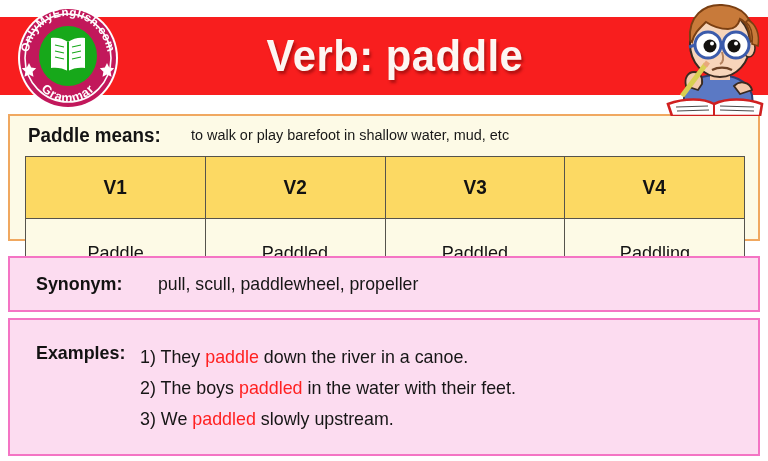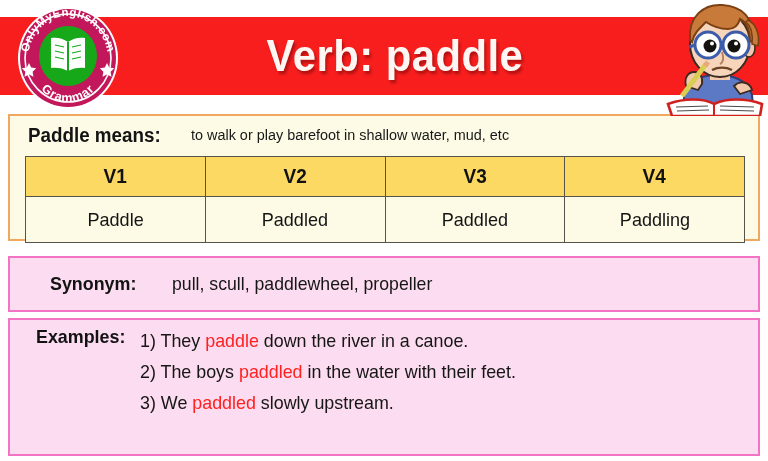--- a/index.html
+++ b/index.html
@@ -71,21 +71,21 @@
     white-space:nowrap;
   }
   .vtable{
     position:absolute;left:15px;top:40px;width:720px;
     border-collapse:collapse;
     table-layout:fixed;
   }
   .vtable th,.vtable td{
     border:1px solid #55534c;
     text-align:center;
-    padding:4px;
+    padding:15px;
     width:25%;
   }
   .vtable th{
     background:#fcd963;
     height:31px;
     font-family:"Liberation Sans", sans-serif;
     font-weight:bold;font-size:20px;color:#121212;
   }
   .vtable td{
     background:#fdfae6;
@@ -96,40 +96,40 @@
   .vtable td span,.vtable th span{display:inline-block;transform:scaleX(0.95);}
 
   
   .pinkbox{
     position:absolute;left:8px;
     background:#fcdcf0;
     border:2px solid #f474c4;
     box-sizing:border-box;
     z-index:2;
   }
-  .syn-box{top:256px;width:752px;height:56px;padding-left:14px;}
+  .syn-box{top:256px;width:752px;height:56px;}
   .ex-box{top:318px;width:752px;height:138px;}
 
   .syn-inner{display:flex;align-items:center;height:100%;}
   .syn-label{
     margin-left:26px;width:104px;
     font-family:"Liberation Sans", sans-serif;
     font-weight:bold;font-size:19px;color:#121212;
     transform:scaleX(0.94);transform-origin:left center;
     white-space:nowrap;
   }
   .syn-text{
     margin-left:18px;
     font-family:"Liberation Sans", sans-serif;
     font-size:19px;color:#161616;
     transform:scaleX(0.93);transform-origin:left center;
     white-space:nowrap;
   }
 
-  .ex-inner{display:flex;height:100%;padding-top:6px;box-sizing:border-box;}
+  .ex-inner{display:flex;height:100%;padding-top:22px;box-sizing:border-box;}
   .ex-label{
     margin-left:26px;width:104px;
     font-family:"Liberation Sans", sans-serif;
     font-weight:bold;font-size:19px;color:#121212;
     transform:scaleX(0.94);transform-origin:left center;
     white-space:nowrap;
   }
   .ex-list{margin-left:0;}
   .ex-item{
     font-family:"Liberation Sans", sans-serif;

